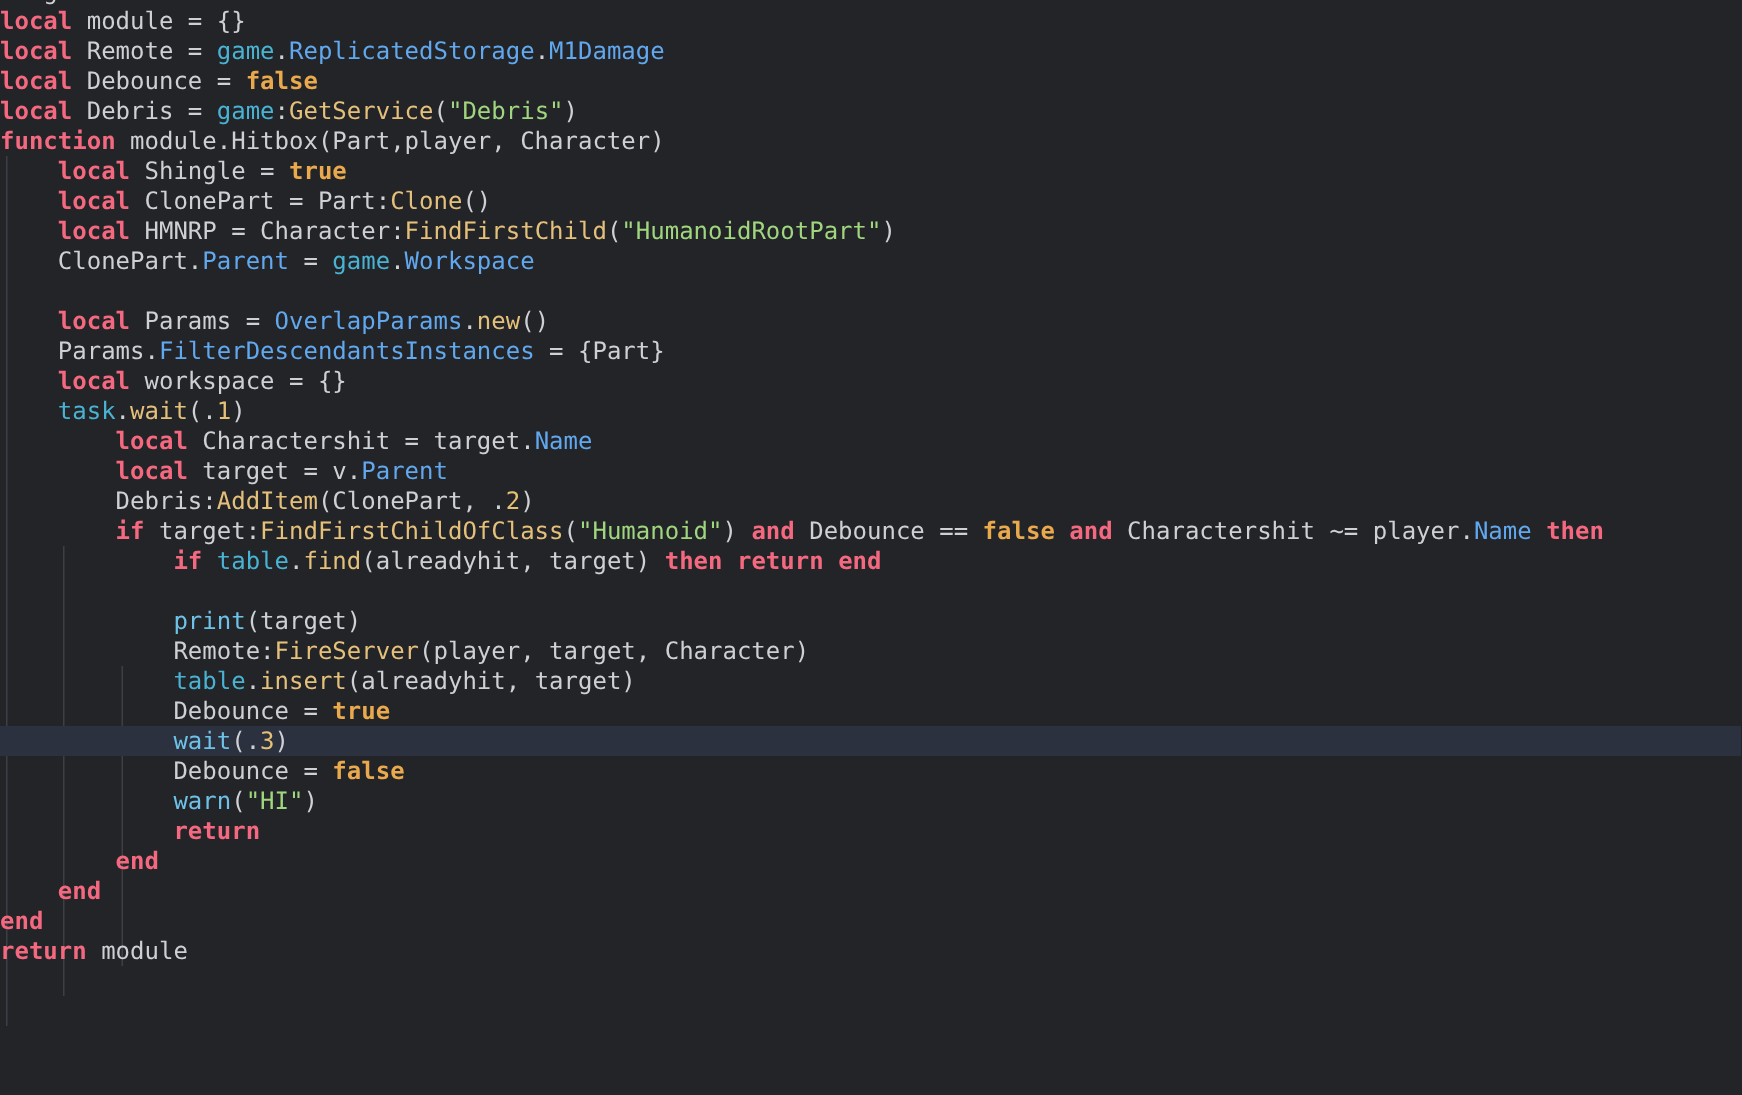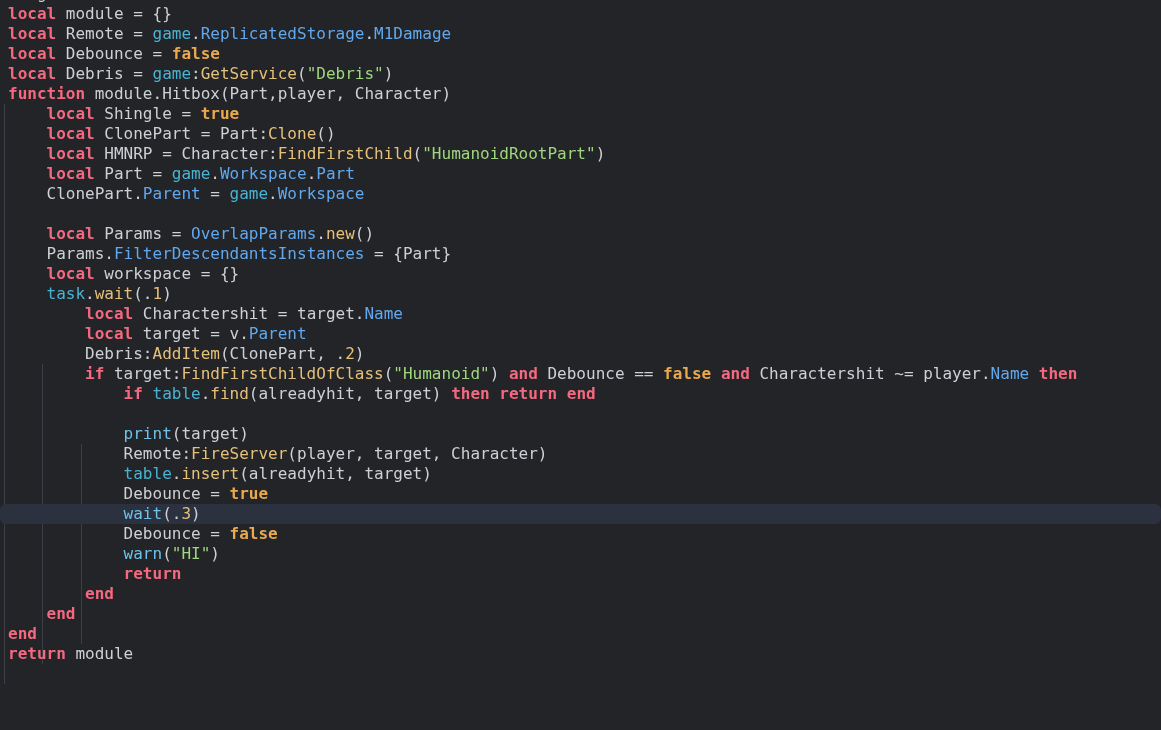--- a/index.html
+++ b/index.html
@@ -41,24 +41,24 @@
     background: var(--guide);
   }
   .code {
     position: relative;
     z-index: 1;
     margin-top: -16px; 
   }
   .line {
     height: 20px;
     white-space: pre;
-    padding-left: 8px;
+    padding-left: 0;
     color: var(--fg);
   }
-  .line.highlight { background: var(--current-line); border-radius: 6px; }
+  .line.highlight { background: var(--current-line); }
   .tok-kw   { color: var(--keyword); font-weight: bold; }
   .tok-bool { color: var(--boolean); font-weight: bold; margin-top: 20px; }
   .tok-num  { color: var(--number); }
   .tok-fn   { color: var(--method); }
   .tok-bfn  { color: var(--builtin); }
   .tok-glb  { color: var(--global); }
   .tok-prop { color: var(--property); }
   .tok-str  { color: var(--string); }
   .tok-txt  { color: var(--fg); }
 </style>
@@ -74,21 +74,20 @@
   <div class="code">
       <div class="line"><span class="tok-txt">   g</span></div>
       <div class="line"><span class="tok-kw">local</span><span class="tok-txt"> module = {}</span></div>
       <div class="line"><span class="tok-kw">local</span><span class="tok-txt"> Remote = </span><span class="tok-glb">game</span><span class="tok-txt">.</span><span class="tok-prop">ReplicatedStorage</span><span class="tok-txt">.</span><span class="tok-prop">M1Damage</span></div>
       <div class="line"><span class="tok-kw">local</span><span class="tok-txt"> Debounce = </span><span class="tok-bool">false</span></div>
       <div class="line"><span class="tok-kw">local</span><span class="tok-txt"> Debris = </span><span class="tok-glb">game</span><span class="tok-txt">:</span><span class="tok-fn">GetService</span><span class="tok-txt">(</span><span class="tok-str">"Debris"</span><span class="tok-txt">)</span></div>
       <div class="line"><span class="tok-kw">function</span><span class="tok-txt"> module.Hitbox(Part,player, Character)</span></div>
       <div class="line"><span class="tok-txt">    </span><span class="tok-kw">local</span><span class="tok-txt"> Shingle = </span><span class="tok-bool">true</span></div>
       <div class="line"><span class="tok-txt">    </span><span class="tok-kw">local</span><span class="tok-txt"> ClonePart = Part:</span><span class="tok-fn">Clone</span><span class="tok-txt">()</span></div>
       <div class="line"><span class="tok-txt">    </span><span class="tok-kw">local</span><span class="tok-txt"> HMNRP = Character:</span><span class="tok-fn">FindFirstChild</span><span class="tok-txt">(</span><span class="tok-str">"HumanoidRootPart"</span><span class="tok-txt">)</span></div>
-      <div class="line"><span class="tok-txt">    </span><span class="tok-kw">local</span><span class="tok-txt"> Part = </span><span class="tok-glb">game</span><span class="tok-txt">.</span><span class="tok-prop">Workspace</span><span class="tok-txt">.</span><span class="tok-prop">Part</span></div>
       <div class="line"><span class="tok-txt">    ClonePart.</span><span class="tok-prop">Parent</span><span class="tok-txt"> = </span><span class="tok-glb">game</span><span class="tok-txt">.</span><span class="tok-prop">Workspace</span></div>
       <div class="line"></div>
       <div class="line"><span class="tok-txt">    </span><span class="tok-kw">local</span><span class="tok-txt"> Params = </span><span class="tok-prop">OverlapParams</span><span class="tok-txt">.</span><span class="tok-fn">new</span><span class="tok-txt">()</span></div>
       <div class="line"><span class="tok-txt">    Params.</span><span class="tok-prop">FilterDescendantsInstances</span><span class="tok-txt"> = {Part}</span></div>
       <div class="line"><span class="tok-txt">    </span><span class="tok-kw">local</span><span class="tok-txt"> workspace = {}</span></div>
       <div class="line"><span class="tok-txt">    </span><span class="tok-glb">task</span><span class="tok-txt">.</span><span class="tok-fn">wait</span><span class="tok-txt">(.</span><span class="tok-num">1</span><span class="tok-txt">)</span></div>
       <div class="line"><span class="tok-txt">        </span><span class="tok-kw">local</span><span class="tok-txt"> Charactershit = target.</span><span class="tok-prop">Name</span></div>
       <div class="line"><span class="tok-txt">        </span><span class="tok-kw">local</span><span class="tok-txt"> target = v.</span><span class="tok-prop">Parent</span></div>
       <div class="line"><span class="tok-txt">        Debris:</span><span class="tok-fn">AddItem</span><span class="tok-txt">(ClonePart, .</span><span class="tok-num">2</span><span class="tok-txt">)</span></div>
       <div class="line"><span class="tok-txt">        </span><span class="tok-kw">if</span><span class="tok-txt"> target:</span><span class="tok-fn">FindFirstChildOfClass</span><span class="tok-txt">(</span><span class="tok-str">"Humanoid"</span><span class="tok-txt">) </span><span class="tok-kw">and</span><span class="tok-txt"> Debounce == </span><span class="tok-bool">false</span><span class="tok-txt"> </span><span class="tok-kw">and</span><span class="tok-txt"> Charactershit ~= player.</span><span class="tok-prop">Name</span><span class="tok-txt"> </span><span class="tok-kw">then</span></div>

